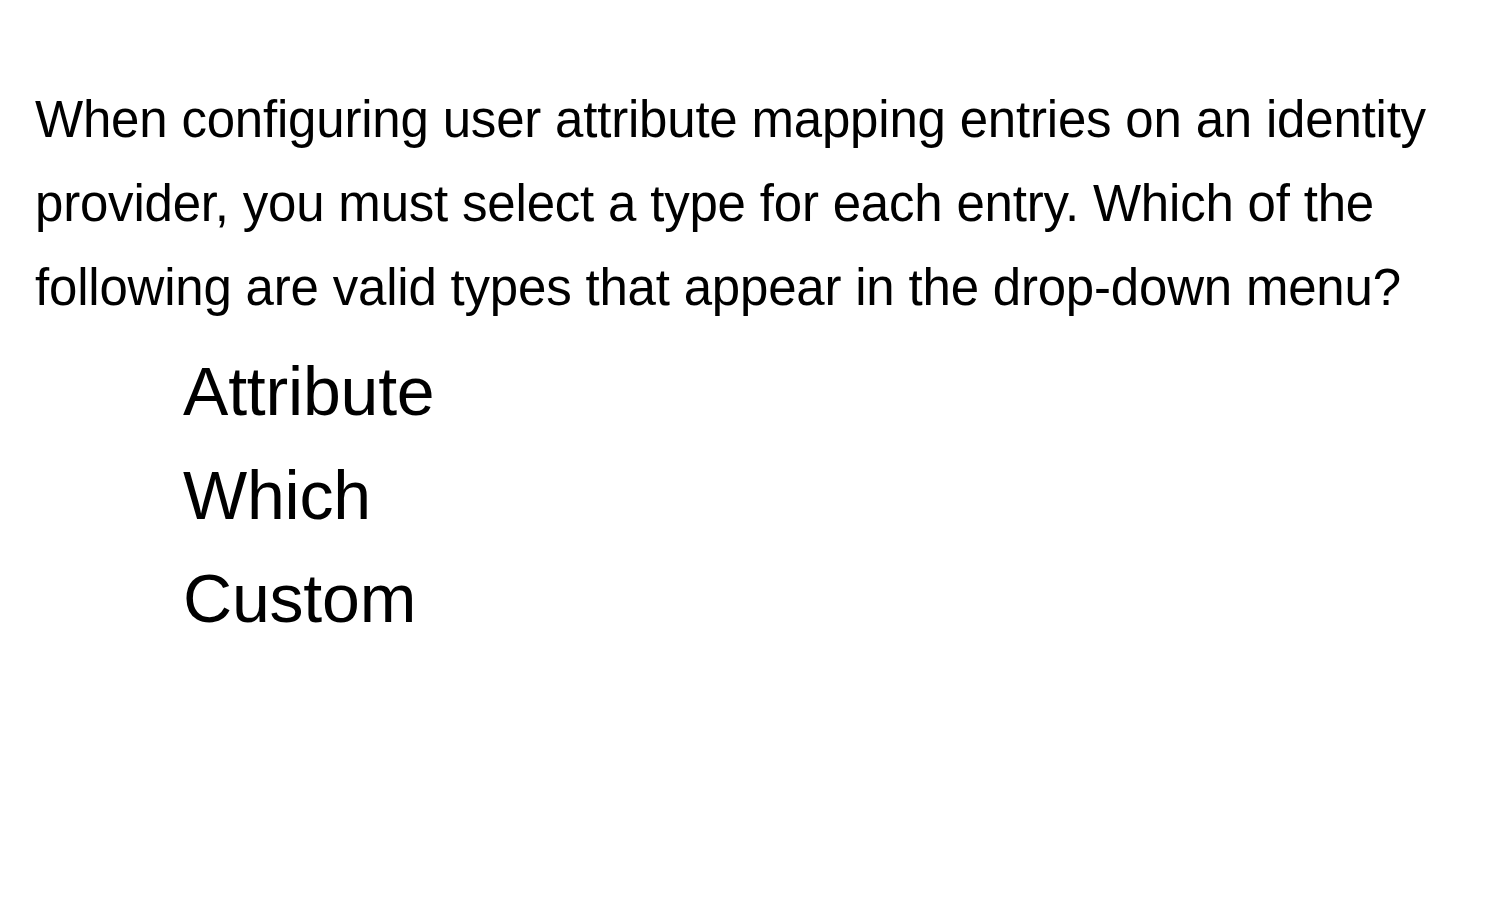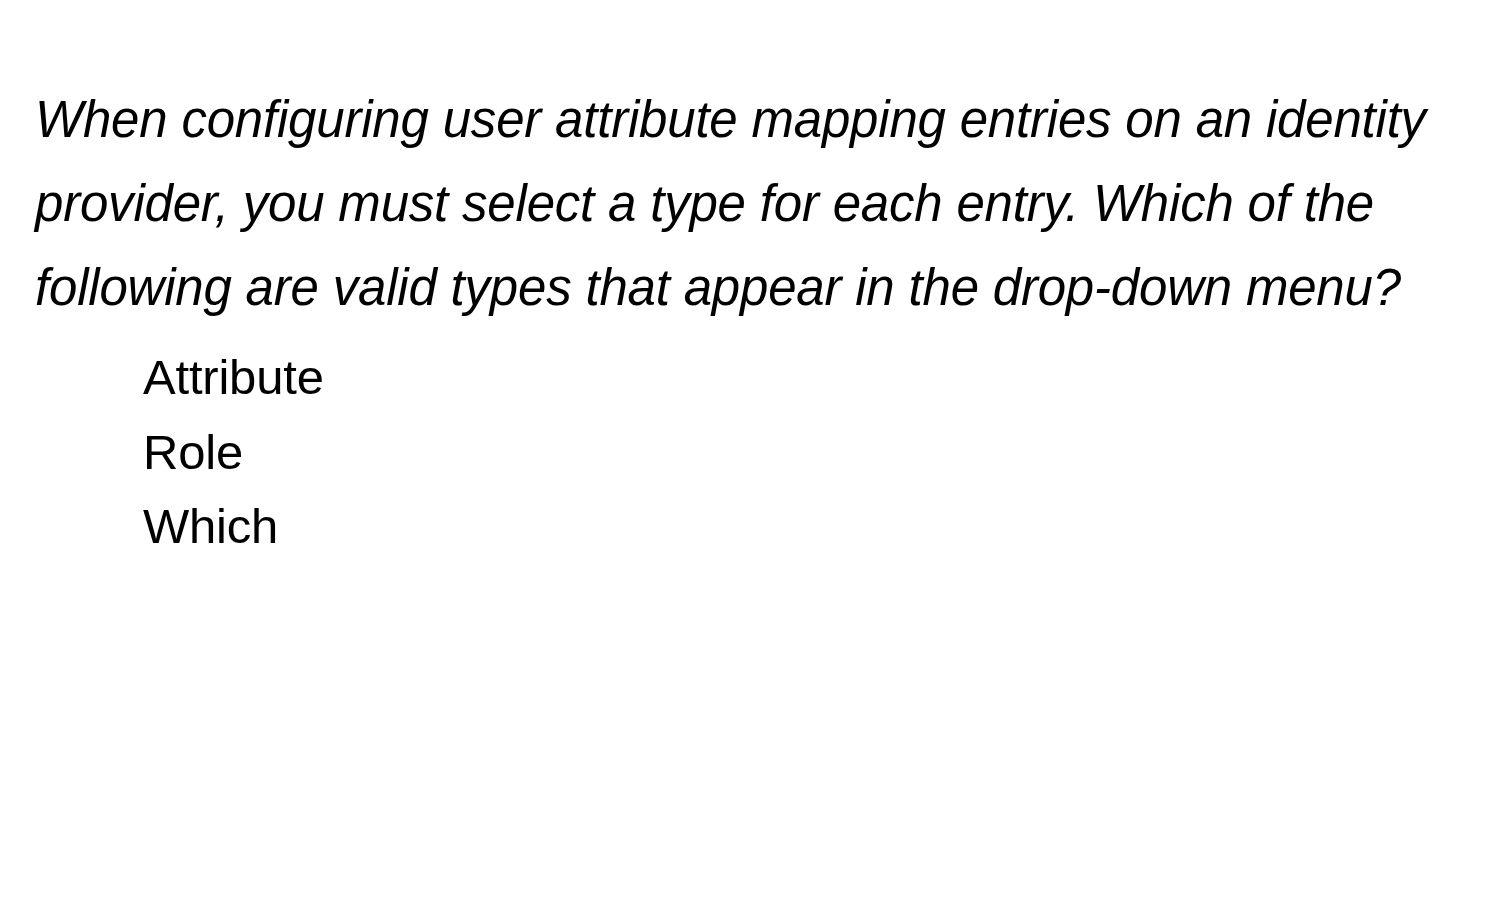--- a/index.html
+++ b/index.html
@@ -15,34 +15,34 @@
       color: #000000;
       padding-top: 78px;
       padding-left: 35px;
       padding-right: 35px;
     }
     .question {
       font-size: 51px;
       line-height: 1.65;
       font-weight: 400;
       letter-spacing: -0.2px;
-      font-style: italic;
     }
     .options {
       padding-left: 108px;
       padding-top: 10px;
     }
     .option {
-      font-size: 49px;
+      font-size: 68px;
       line-height: 1.52;
       font-weight: 400;
       letter-spacing: -0.2px;
+      margin-left: 40px;
     }
   </style>
 </head>
 <body>
 
 <div class="question">When configuring user attribute mapping entries on an identity provider, you must select a type for each entry. Which of the following are valid types that appear in the drop-down menu?</div>
 <div class="options">
   <div class="option">Attribute</div>
-  <div class="option">Role</div>
   <div class="option">Which</div>
+  <div class="option">Custom</div>
 </div>
 
 </body></html>

